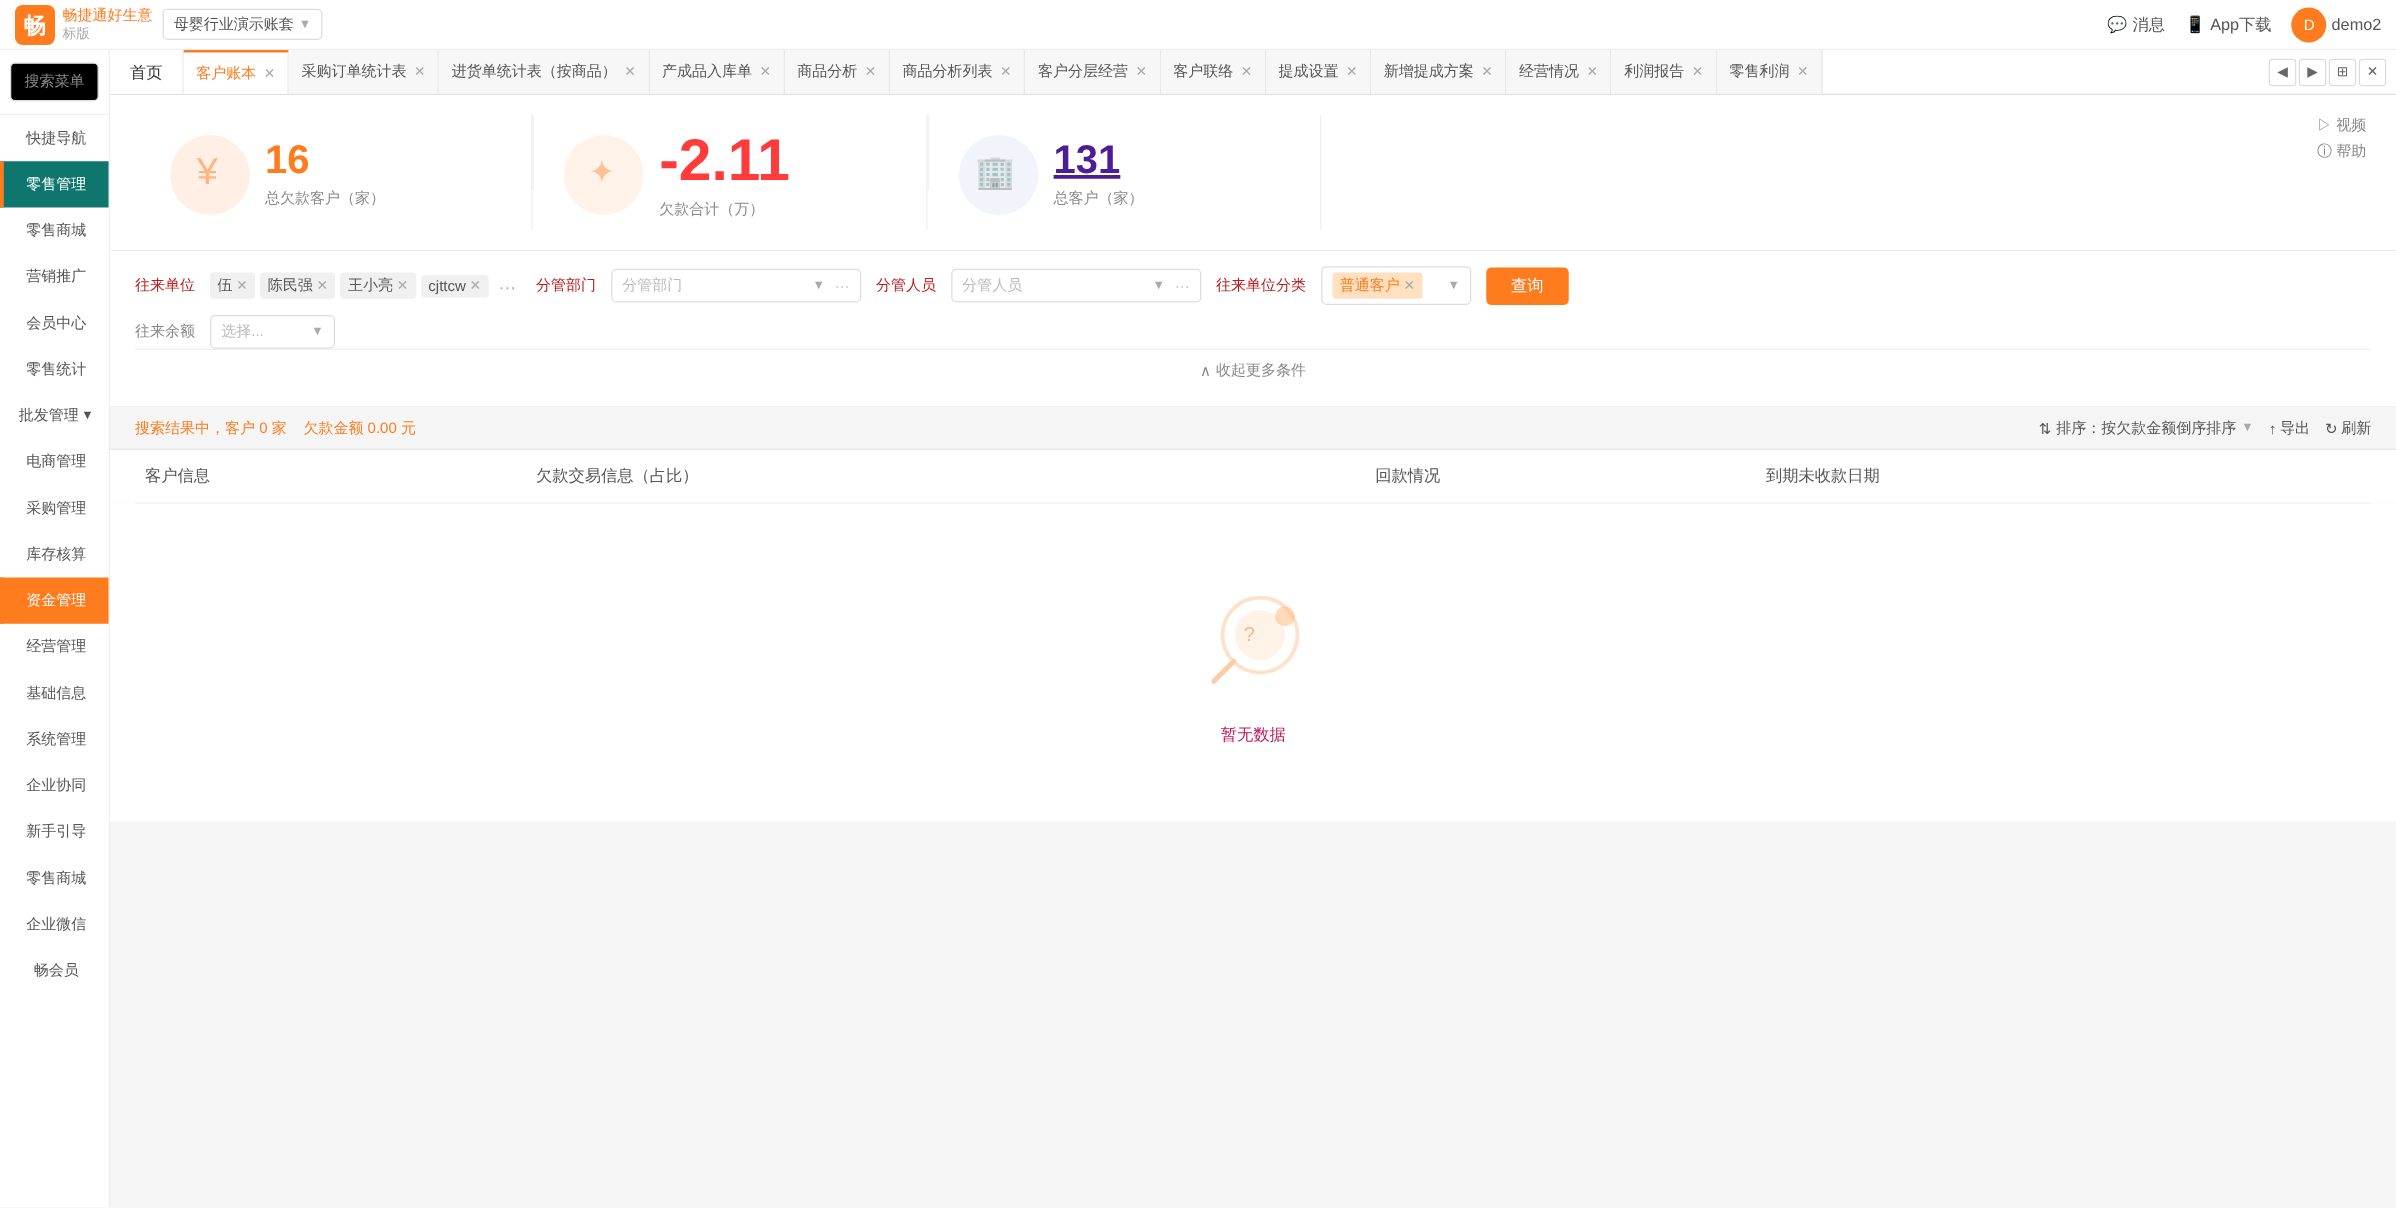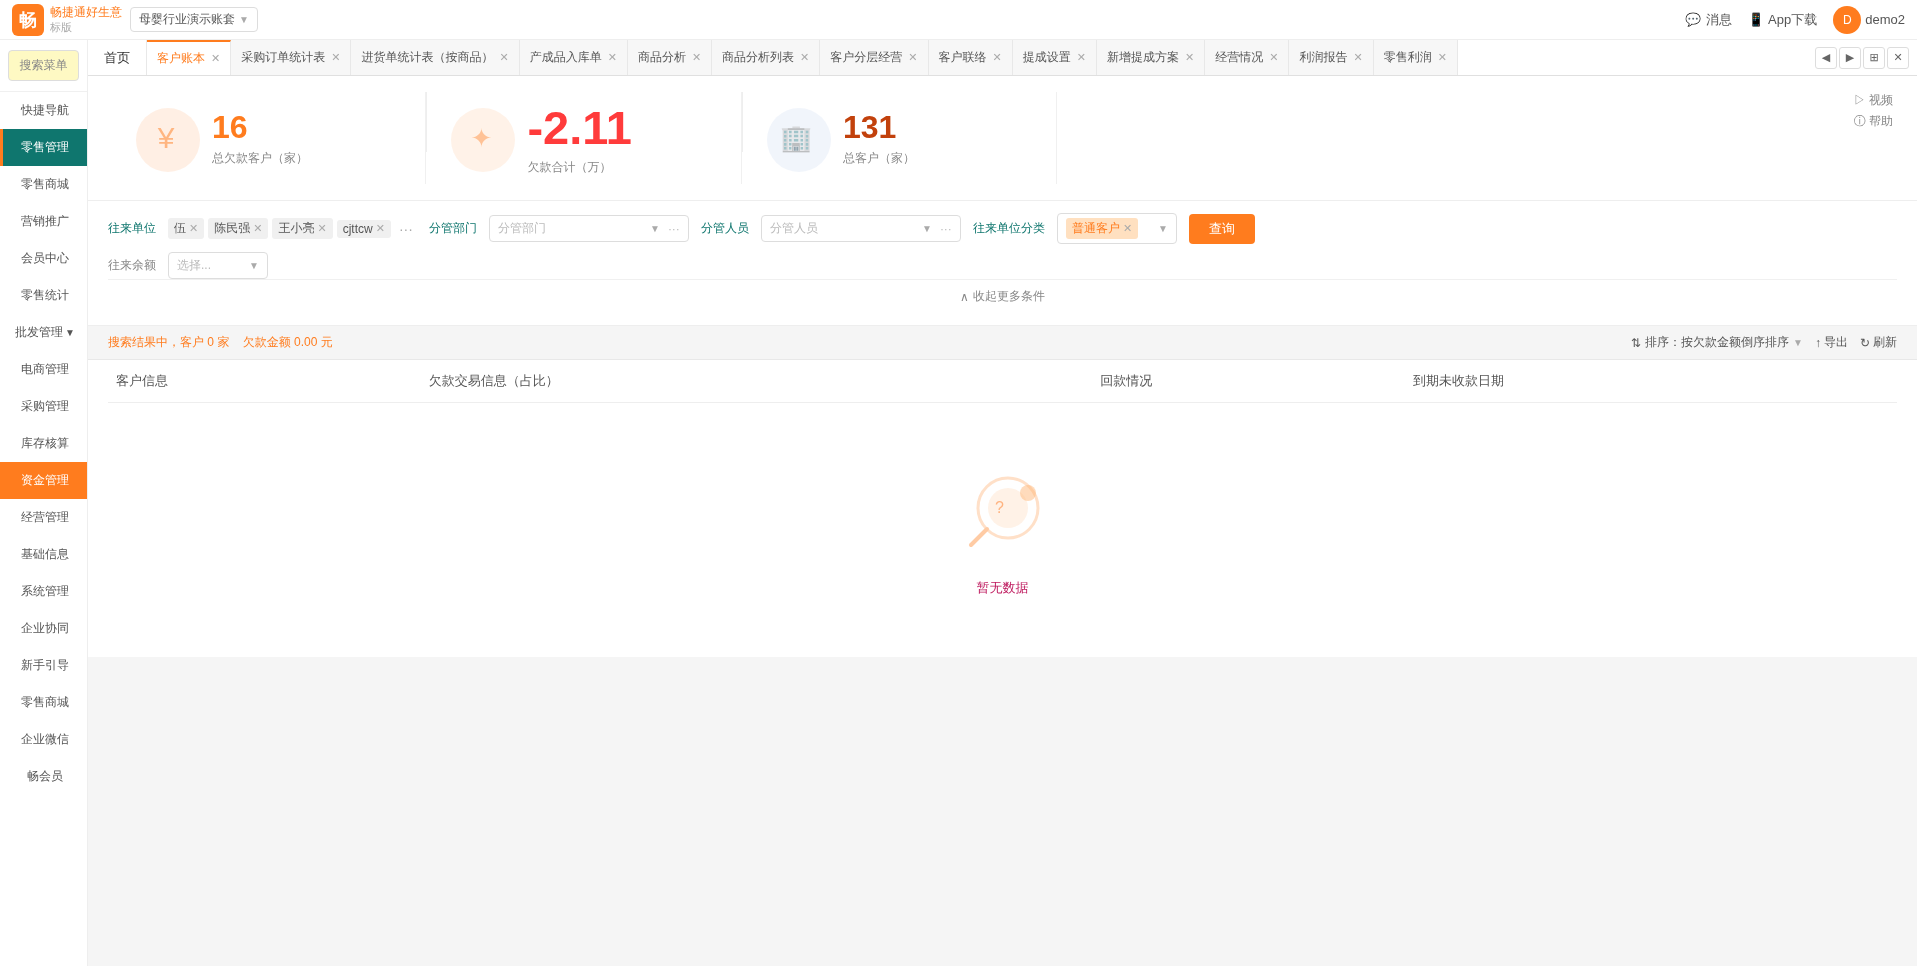--- a/index.html
+++ b/index.html
@@ -15,21 +15,21 @@
     .top-bar-right { display: flex; align-items: center; gap: 16px; font-size: 13px; color: #555; }
     .top-right-item { display: flex; align-items: center; gap: 4px; cursor: pointer; }
     .avatar { width: 28px; height: 28px; border-radius: 50%; background: #ff7c1e; color: #fff; display: flex; align-items: center; justify-content: center; font-size: 12px; }
 
     
     .main-layout { display: flex; flex: 1; overflow: hidden; }
 
     
     .sidebar { width: 88px; background: #fff; border-right: 1px solid #eee; display: flex; flex-direction: column; overflow-y: auto; flex-shrink: 0; }
     .sidebar-search { padding: 10px 8px; border-bottom: 1px solid #f0f0f0; }
-    .sidebar-search-btn { width: 100%; padding: 6px 4px; background: #fef9c3; border: 1px solid #ddd; border-radius: 4px; color: #888; font-size: 12px; cursor: pointer; text-align: center; }
+    .sidebar-search-btn { width: 100%; padding: 6px 4px; background: #000000; border: 1px solid #ddd; border-radius: 4px; color: #888; font-size: 12px; cursor: pointer; text-align: center; }
     .sidebar-nav-item { padding: 10px 4px; text-align: center; cursor: pointer; font-size: 12px; color: #555; border-left: 3px solid transparent; }
     .sidebar-nav-item.active { color: #fff; background: #0f766e; border-left-color: #ff7c1e; }
     .sidebar-nav-item.has-sub { display: flex; align-items: center; justify-content: center; gap: 2px; }
 
     
     .content-area { flex: 1; display: flex; flex-direction: column; overflow: hidden; }
 
     
     .tabs-bar { background: #fff; border-bottom: 1px solid #e0e0e0; display: flex; align-items: center; height: 36px; overflow: hidden; flex-shrink: 0; }
     .tab { display: flex; align-items: center; padding: 0 10px; height: 36px; border-right: 1px solid #e8e8e8; font-size: 12px; cursor: pointer; white-space: nowrap; color: #555; background: #f7f7f7; gap: 4px; }
@@ -43,29 +43,29 @@
     .page-content { flex: 1; overflow-y: auto; background: #f5f5f5; }
 
     
     .stats-row { display: flex; background: #fff; border-bottom: 1px solid #eee; padding: 16px 24px; gap: 0; }
     .stat-card { flex: 1; display: flex; align-items: center; gap: 16px; padding: 8px 24px; border-right: 1px solid #f0f0f0; }
     .stat-card:last-child { border-right: none; }
     .stat-icon-area { position: relative; width: 60px; height: 60px; }
     .stat-values { display: flex; flex-direction: column; }
     .stat-main-value { font-size: 32px; font-weight: bold; color: #ff7c1e; }
     .stat-main-value.negative { color: #ff3b3b; font-size: 47px; }
-    .stat-main-value.dark { color: #c2410c; }
+    .stat-main-value.dark { color: #4c1d95; text-decoration: underline; }
     .stat-sub-label { font-size: 12px; color: #888; margin-top: 4px; }
     .stat-actions { margin-left: auto; display: flex; flex-direction: column; gap: 4px; font-size: 12px; color: #888; }
     .stat-action-link { cursor: pointer; color: #888; }
 
     
     .filter-area { background: #fff; padding: 12px 20px; border-bottom: 1px solid #eee; }
     .filter-row { display: flex; align-items: center; gap: 12px; margin-bottom: 8px; flex-wrap: wrap; }
-    .filter-label { color: #0f766e; font-size: 12px; white-space: nowrap; }
+    .filter-label { color: #b91c1c; font-size: 12px; white-space: nowrap; }
     .filter-tags { display: flex; align-items: center; gap: 4px; flex-wrap: wrap; }
     .filter-tag { display: flex; align-items: center; gap: 3px; background: #f0f0f0; border-radius: 3px; padding: 2px 6px; font-size: 12px; color: #555; }
     .filter-tag .tag-close { color: #aaa; cursor: pointer; font-size: 11px; }
     .more-tags-btn { color: #aaa; cursor: pointer; font-size: 14px; padding: 0 4px; }
     .filter-select { display: flex; align-items: center; gap: 4px; border: 1px solid #ddd; border-radius: 4px; padding: 4px 8px; font-size: 12px; color: #888; cursor: pointer; min-width: 120px; background: #fff; }
     .filter-select-wide { min-width: 200px; }
     .filter-input-row { display: flex; align-items: center; gap: 12px; }
     .filter-collapse-btn { display: flex; align-items: center; gap: 4px; color: #888; font-size: 12px; cursor: pointer; }
 
     

